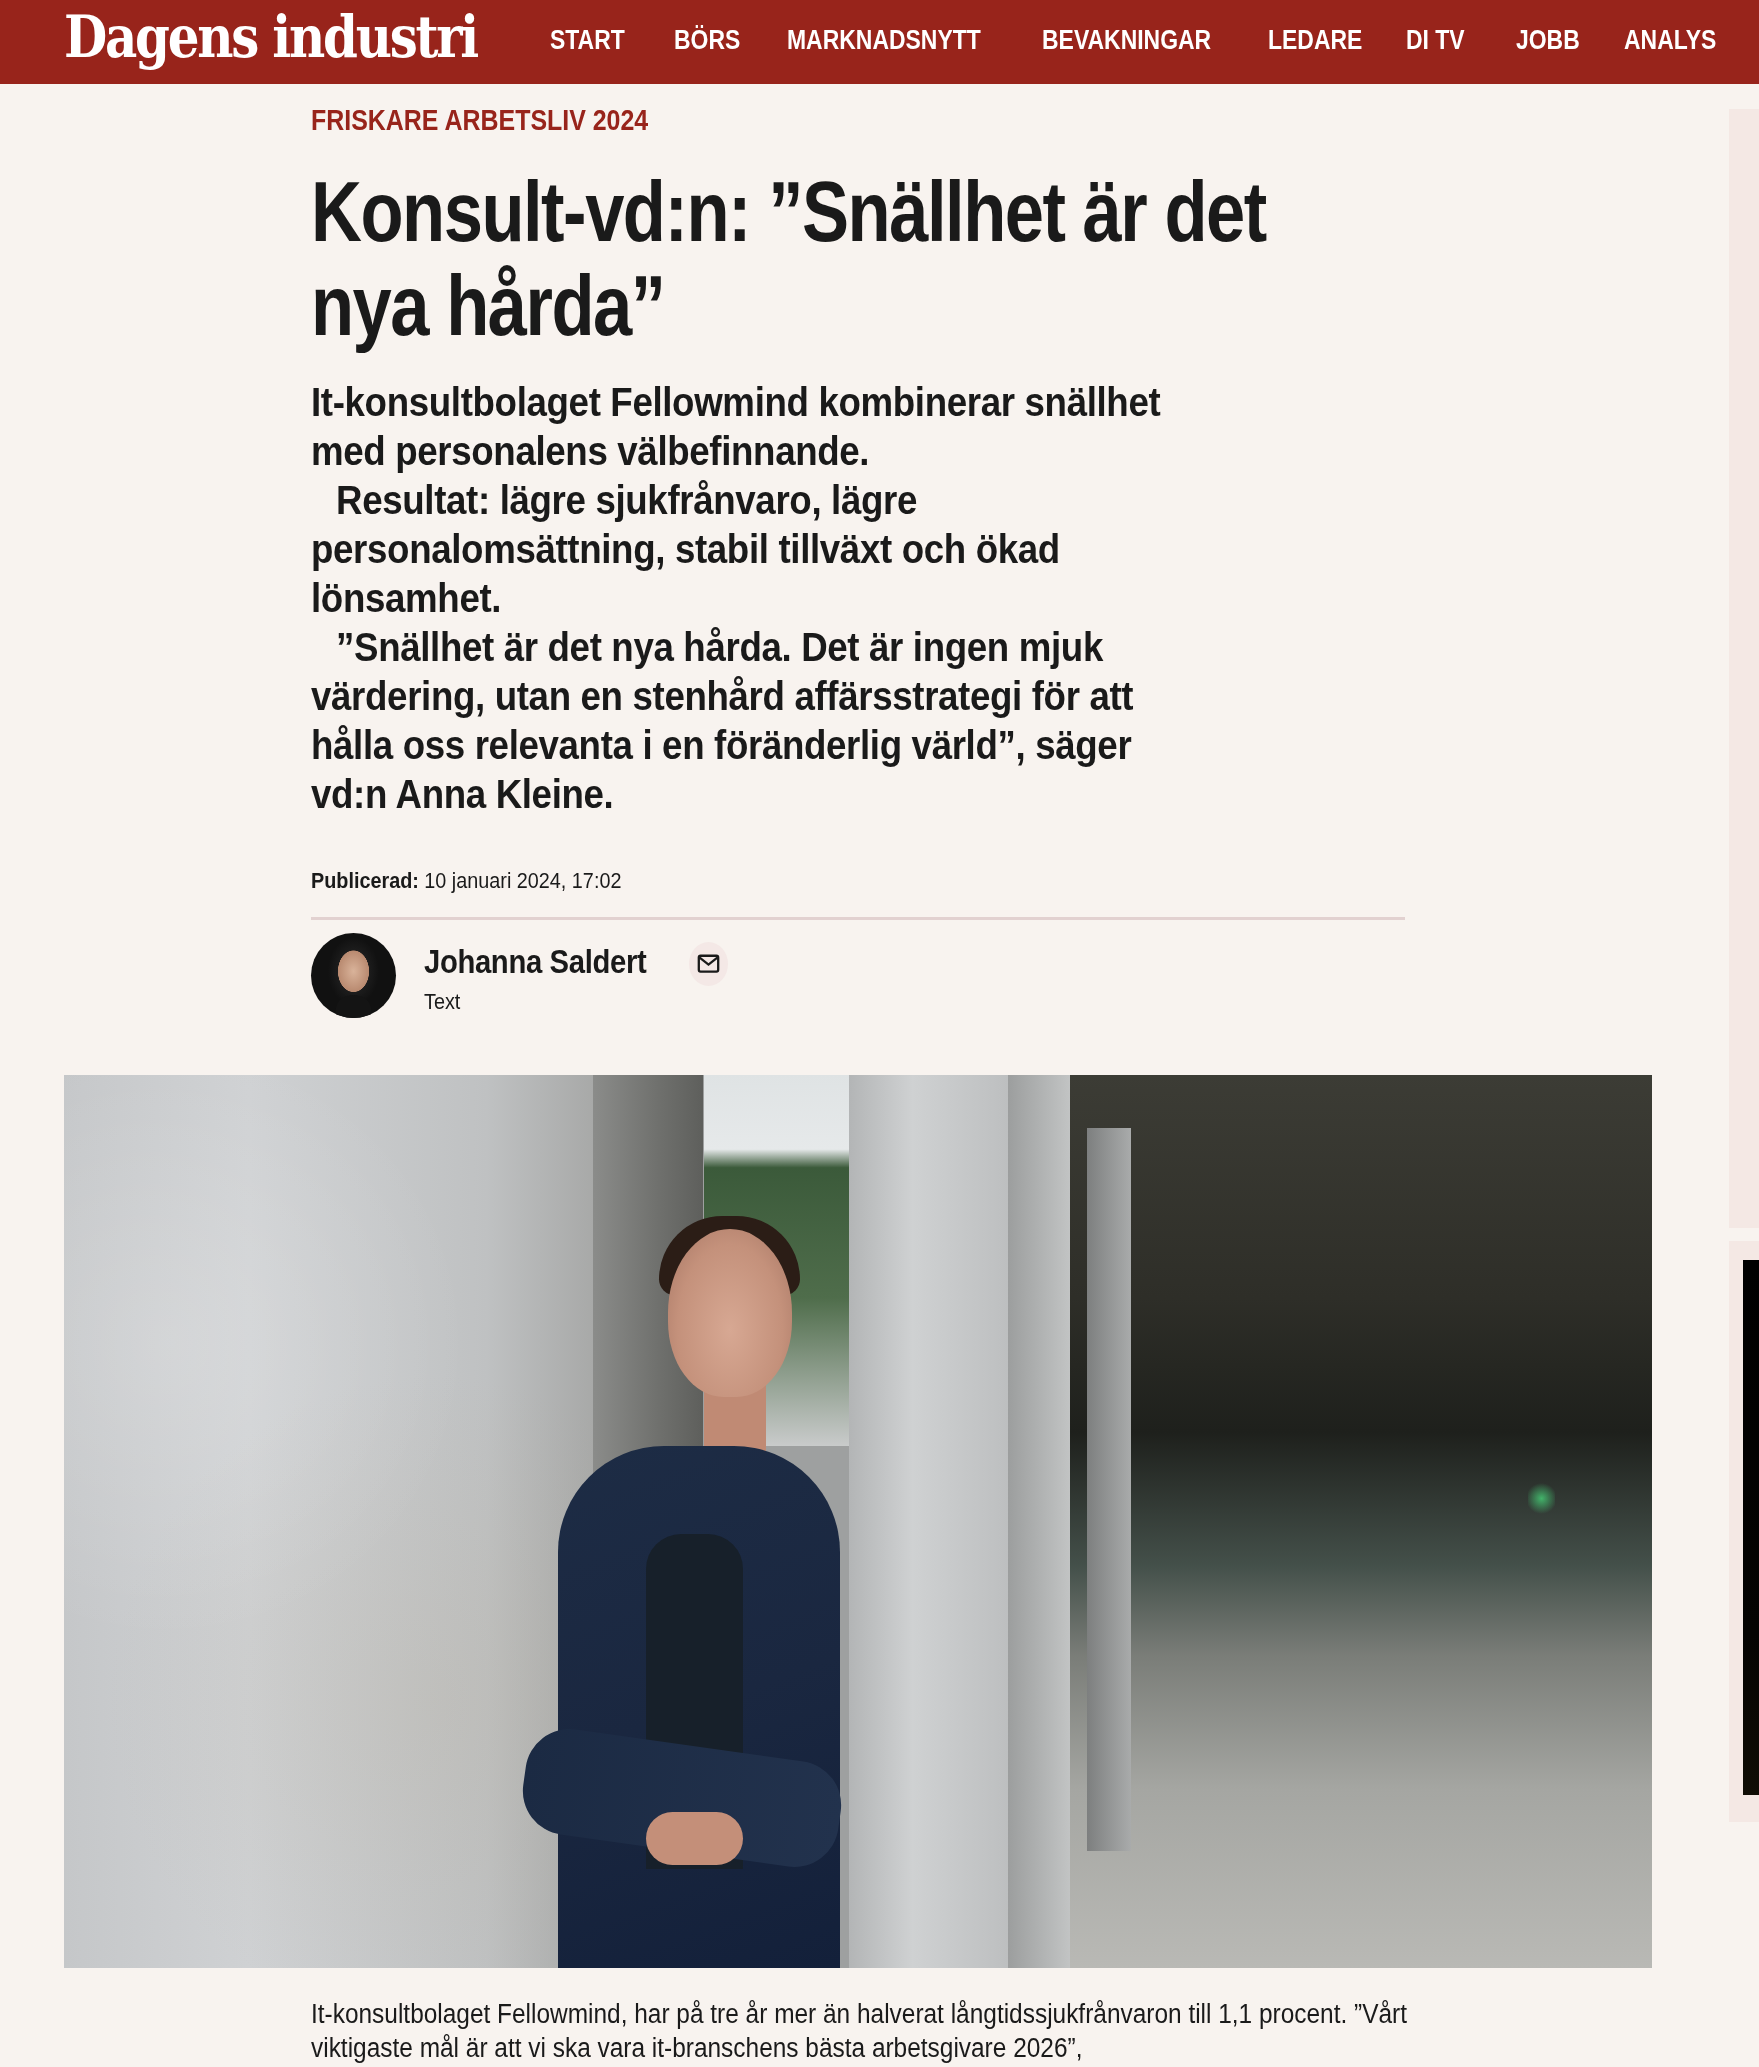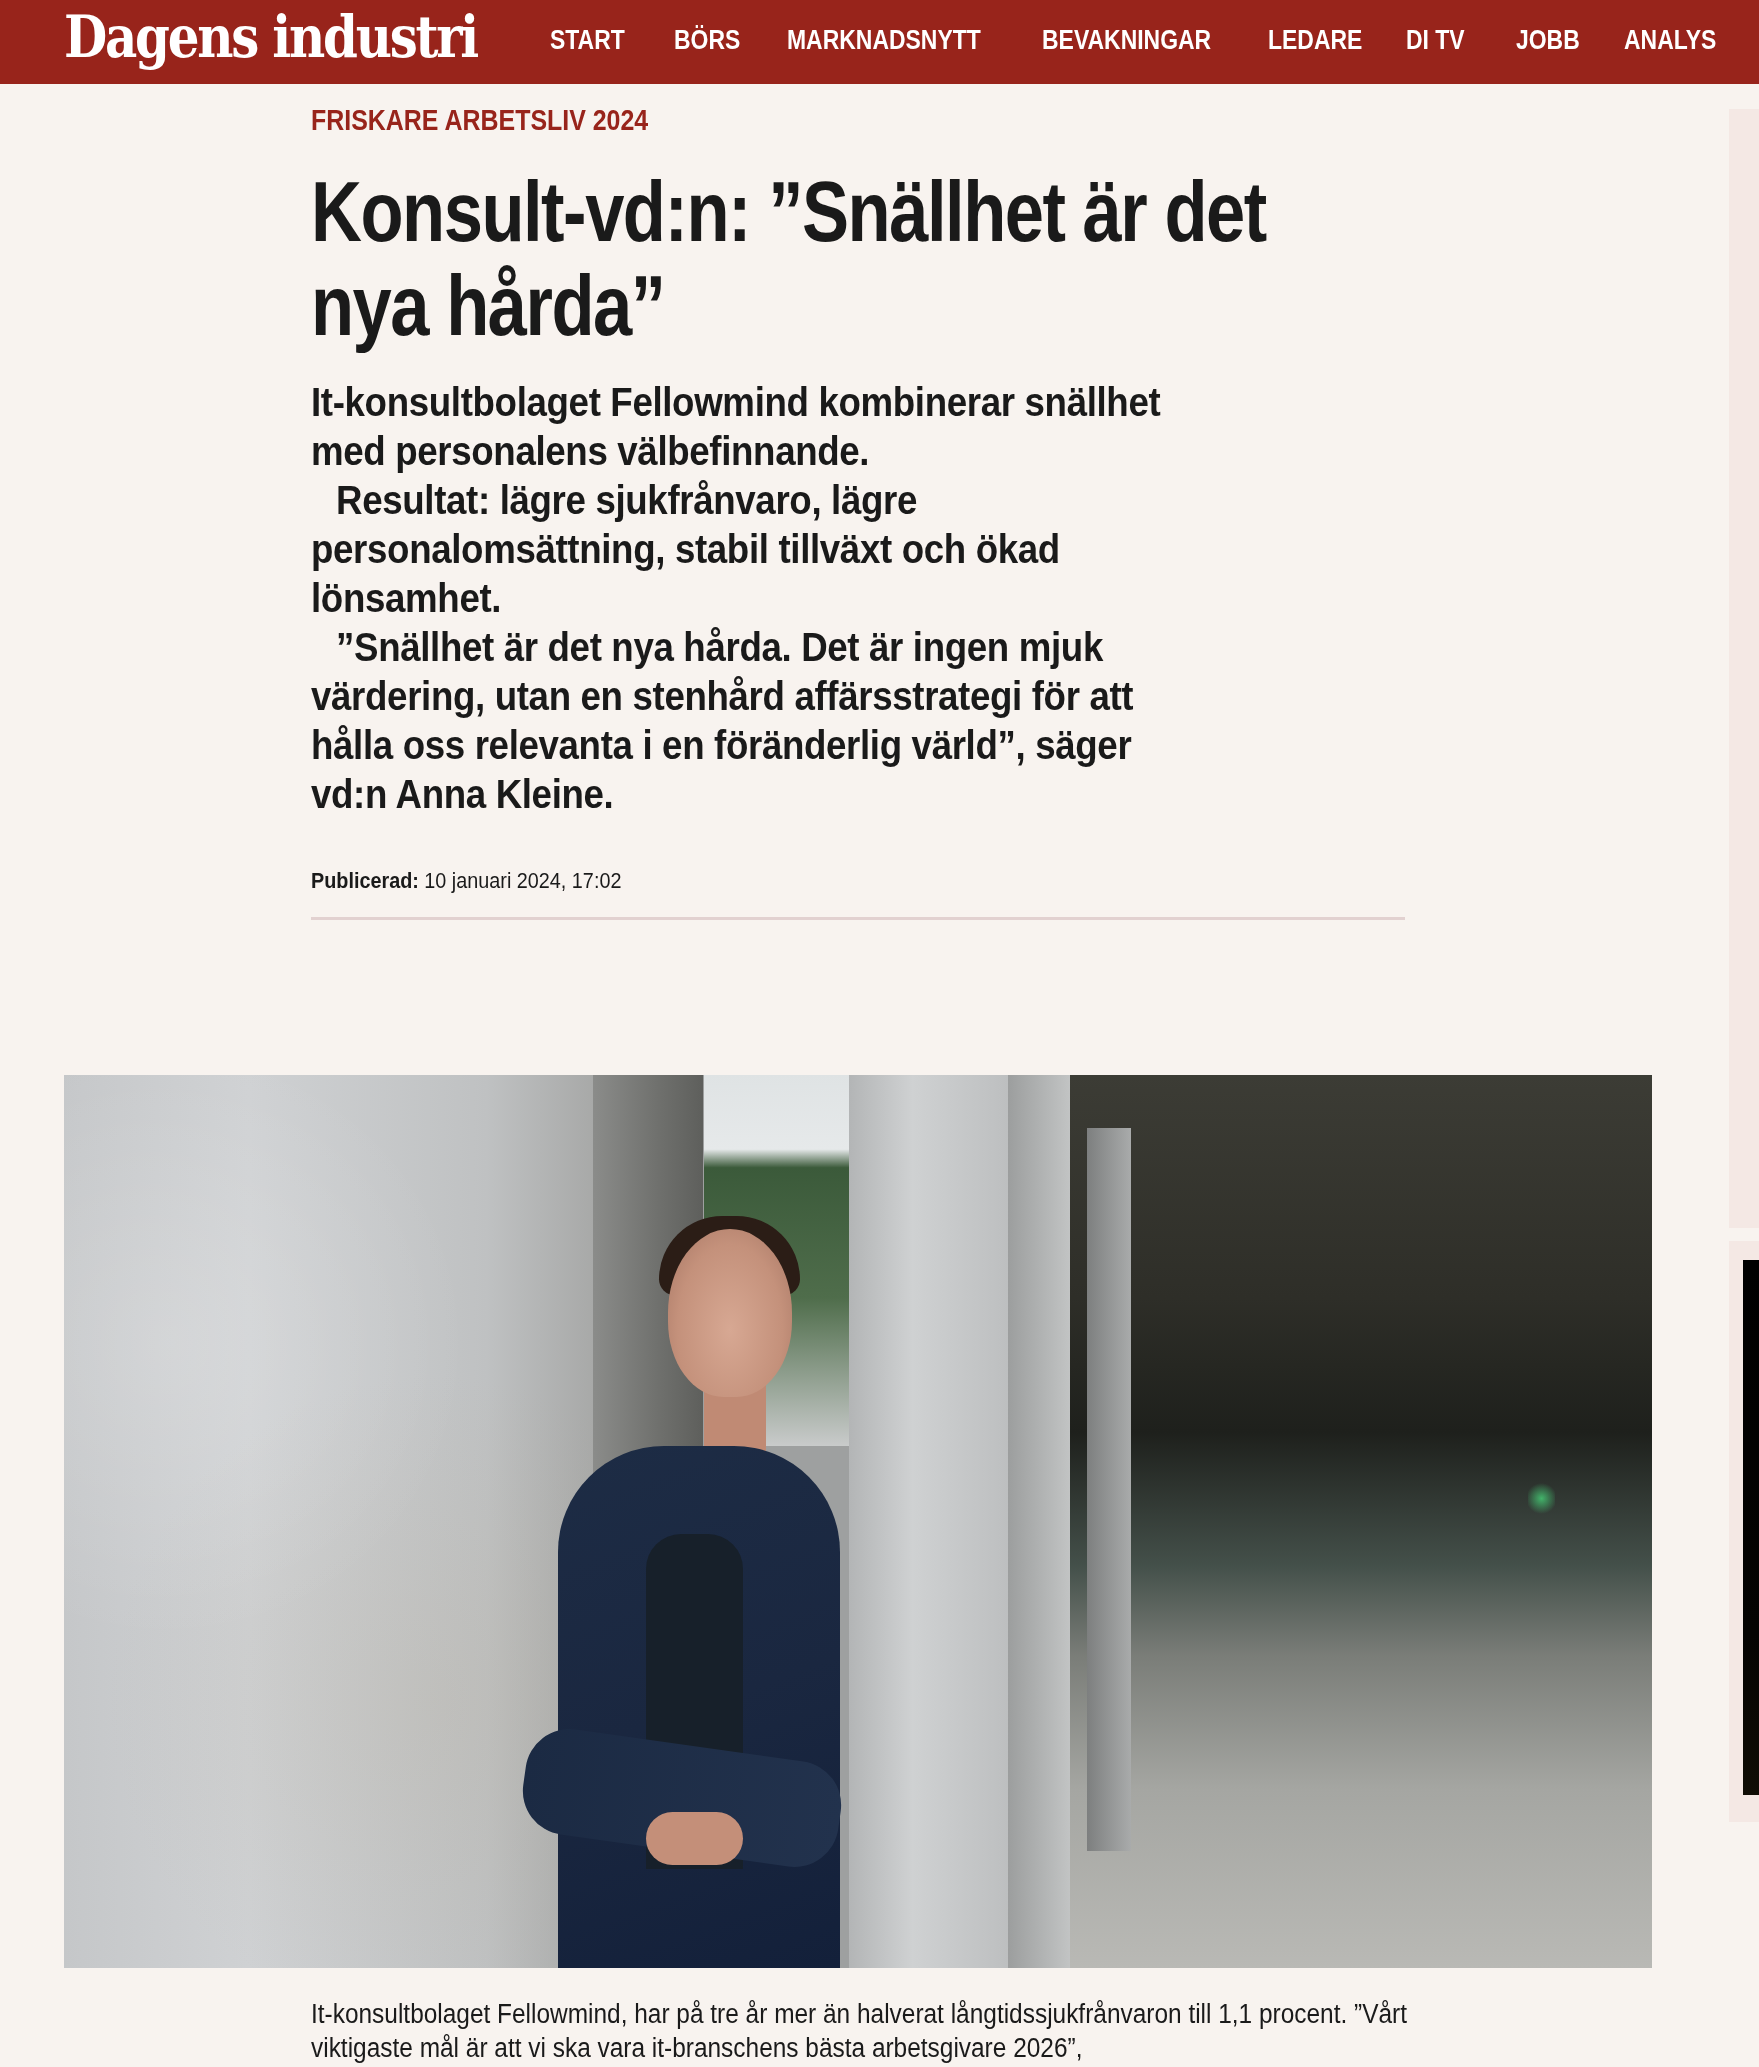--- a/index.html
+++ b/index.html
@@ -282,20 +282,31 @@
     <p class="indent">”Snällhet är det nya hårda. Det är ingen mjuk värdering, utan en stenhård affärsstrategi för att hålla oss relevanta i en föränderlig värld”, säger vd:n Anna Kleine.</p>
   </div>
 
   <div class="published">
     <b>Publicerad:</b>
     <span>10 januari 2024, 17:02</span>
   </div>
 
   <div class="divider"></div>
 
+  <div class="byline">
+    <div class="avatar"></div>
+    <a class="author-name">Johanna Saldert</a>
+    <div class="mail-btn">
+      <svg width="23" height="19.4" viewBox="0 0 26 22">
+        <rect x="2" y="2" width="22" height="18" rx="2" fill="none" stroke="#1a1a1a" stroke-width="2.6"></rect>
+        <path d="M3 4 L13 12 L23 4" fill="none" stroke="#1a1a1a" stroke-width="2.6"></path>
+      </svg>
+    </div>
+    <span class="author-role">Text</span>
+  </div>
 
   <figure class="hero" aria-label="Woman in navy blazer leaning against a concrete pillar in a covered walkway">
     <div class="pillar-left"></div>
     <div class="pillar-shadow"></div>
     <div class="bg-gap"></div>
     <div class="pillar-2"></div>
     <div class="corridor"></div>
     <div class="corridor-pillar"></div>
     <div class="corridor-pillar2"></div>
     <div class="green-sign"></div>

